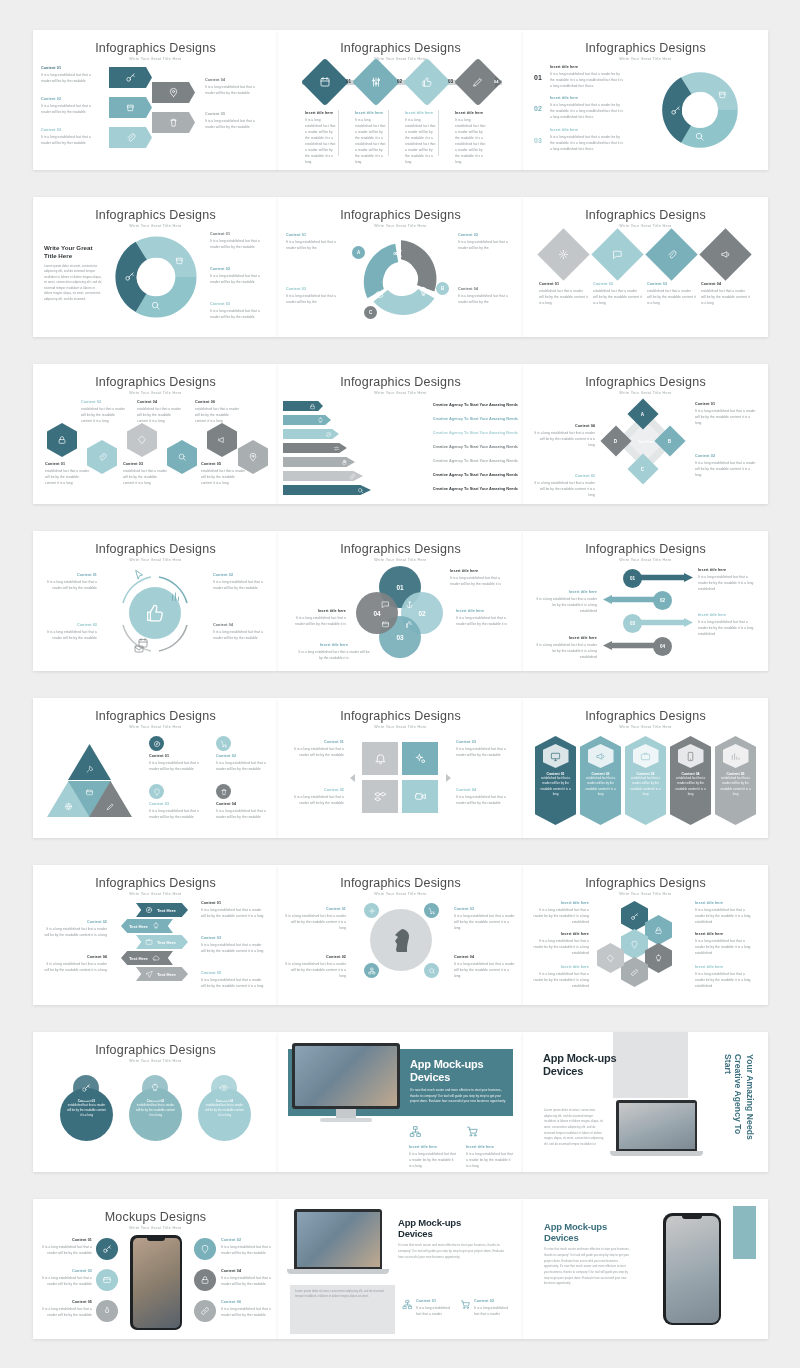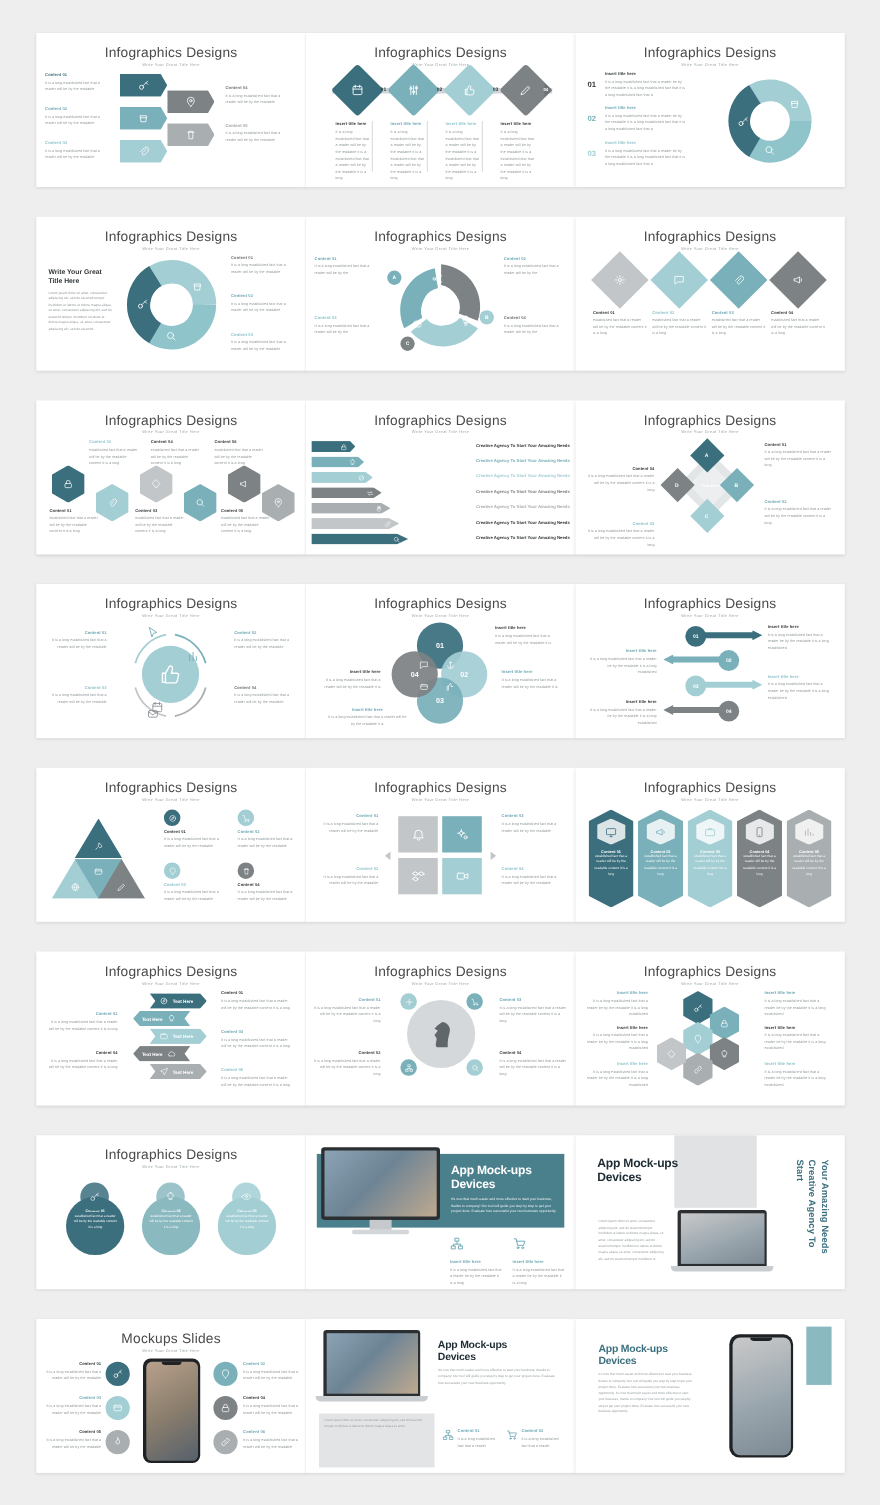--- a/index.html
+++ b/index.html
@@ -1123,21 +1123,21 @@
       </div>
       <div style="position:absolute;left:0;top:51px;width:93px;height:5px;background:#c9cdcf;border-radius:0 0 4px 4px;"></div>
     </div>
     <div style="position:absolute;right:13px;top:22px;height:100px;display:flex;gap:1px;">
       <div class="vtext">Creative Agency To Start</div>
       <div class="vtext">Your Amazing Needs</div>
     </div>
   </div>
 
   <div class="slide">
-    <div class="stitle">Mockups Slides</div>
+    <div class="stitle">Mockups Designs</div>
     <div class="ssub">Write Your Great Title Here</div>
     <div class="body">
       <div style="position:absolute;left:97px;top:2px;width:52px;height:95px;background:#1f2224;border-radius:7px;padding:2.5px;">
         <div class="imgbox3" style="width:100%;height:100%;border-radius:5px;"></div>
         <div style="position:absolute;left:17px;top:2.5px;width:18px;height:3px;background:#1f2224;border-radius:0 0 3px 3px;"></div>
       </div>
       <div class="tr" style="position:absolute;left:4px;top:5px;width:55px;">
         <div class="h dark">Content 01</div>
         <div class="p">It is a long established fact that a reader will be by the readable</div>
       </div>

